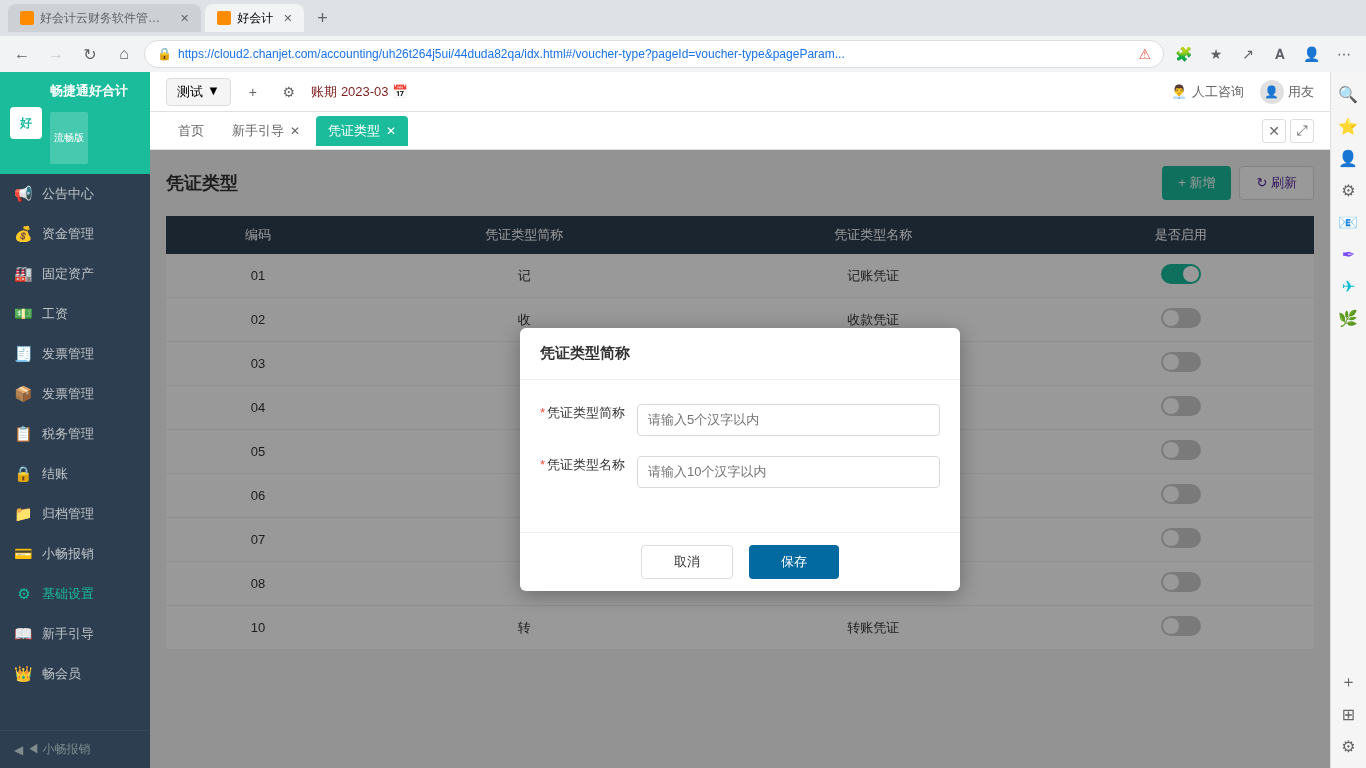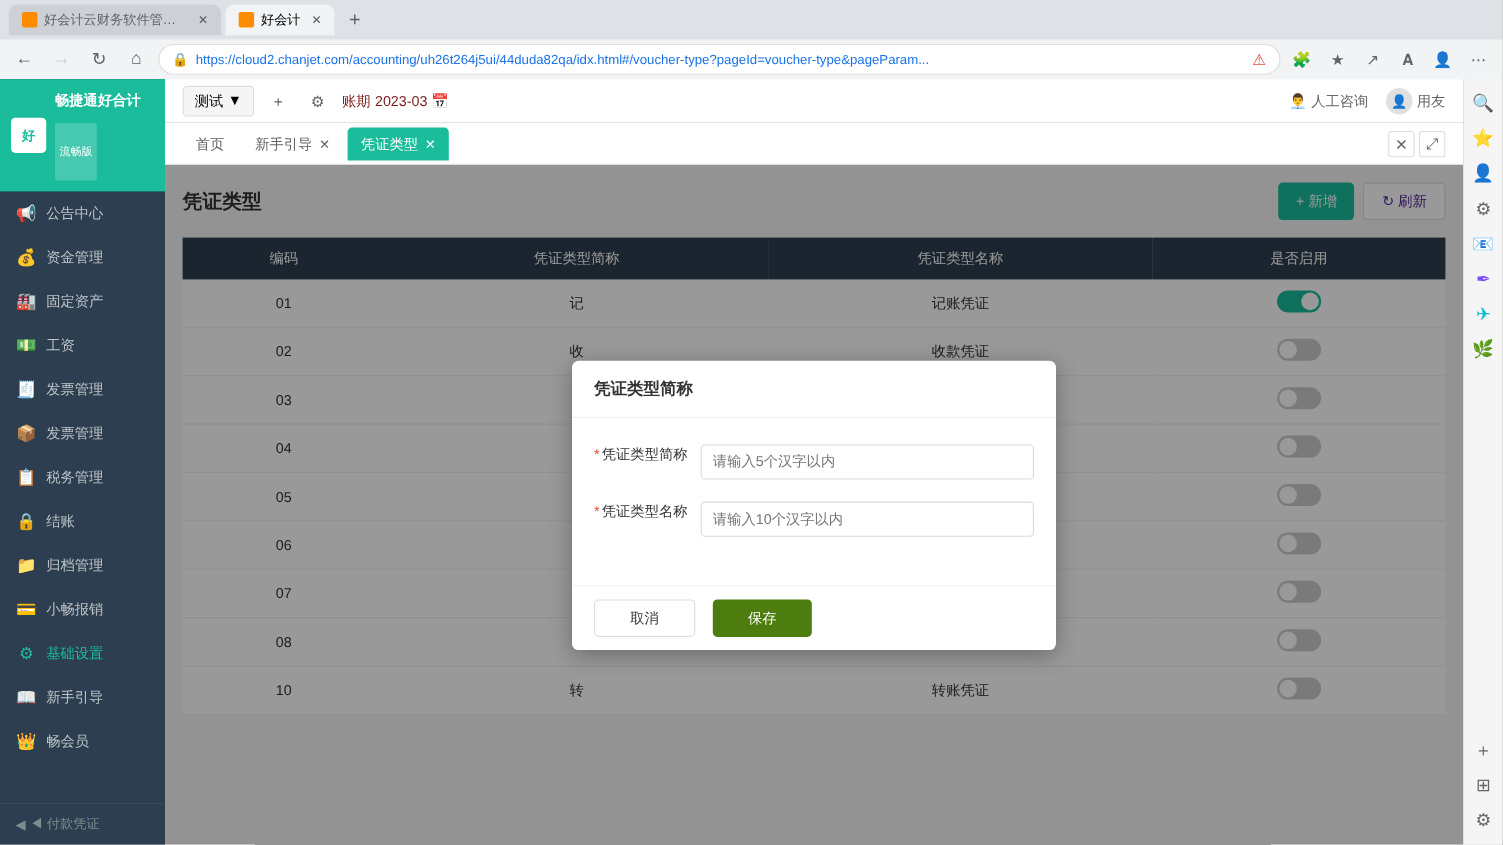--- a/index.html
+++ b/index.html
@@ -86,23 +86,23 @@
 
     
     .modal-overlay { position: absolute; top: 0; left: 0; right: 0; bottom: 0; background: rgba(0,0,0,0.4); display: flex; align-items: center; justify-content: center; z-index: 1000; }
     .modal { background: #fff; border-radius: 6px; width: 440px; padding: 0; box-shadow: 0 4px 20px rgba(0,0,0,0.3); }
     .modal-header { padding: 16px 20px; font-size: 15px; font-weight: bold; color: #333; border-bottom: 1px solid #f0f0f0; }
     .modal-body { padding: 24px 20px; }
     .form-row { display: flex; margin-bottom: 20px; gap: 12px; }
     .form-label { font-size: 13px; color: #333; white-space: nowrap; min-width: 80px; text-align: right; }
     .form-required { color: #e74c3c; margin-right: 2px; }
     .form-input { flex: 1; height: 32px; border: 1px solid #d9d9d9; border-radius: 4px; padding: 0 10px; font-size: 13px; color: #999; outline: none; }
-    .modal-footer { padding: 12px 20px; display: flex; justify-content: flex-start; gap: 16px; border-top: 1px solid #f0f0f0; }
+    .modal-footer { padding: 12px 20px; display: flex; justify-content: center; gap: 16px; border-top: 1px solid #f0f0f0; }
     .btn-cancel { background: #fff; color: #333; border: 1px solid #ddd; padding: 7px 32px; border-radius: 4px; cursor: pointer; font-size: 13px; }
-    .btn-save { background: #4d7c0f; color: #fff; border: none; padding: 7px 32px; border-radius: 4px; cursor: pointer; font-size: 13px; }
+    .btn-save { background: #0369a1; color: #fff; border: none; padding: 7px 32px; border-radius: 4px; cursor: pointer; font-size: 13px; }
   </style>
 </head>
 <body>
 
 <div>
   <div class="browser-tabs">
     <div class="browser-tab inactive">
       <div class="browser-tab-favicon orange"></div>
       <span style="font-size:12px;overflow:hidden;text-overflow:ellipsis;white-space:nowrap;max-width:130px;">好会计云财务软件管理系统_会计</span>
       <span class="browser-tab-close">✕</span>
@@ -194,21 +194,21 @@
         <span class="sidebar-item-icon">📖</span>
         <span>新手引导</span>
       </div>
       <div class="sidebar-item">
         <span class="sidebar-item-icon">👑</span>
         <span>畅会员</span>
       </div>
     </div>
     <div class="sidebar-bottom">
       <span>◀</span>
-      <span>◀ 付款凭证</span>
+      <span>◀ 小畅报销</span>
     </div>
   </div>
 
   <div class="main-area">
 
     <div class="top-bar">
       <div class="company-selector">
         <span>测试</span>
         <span>▼</span>
       </div>

